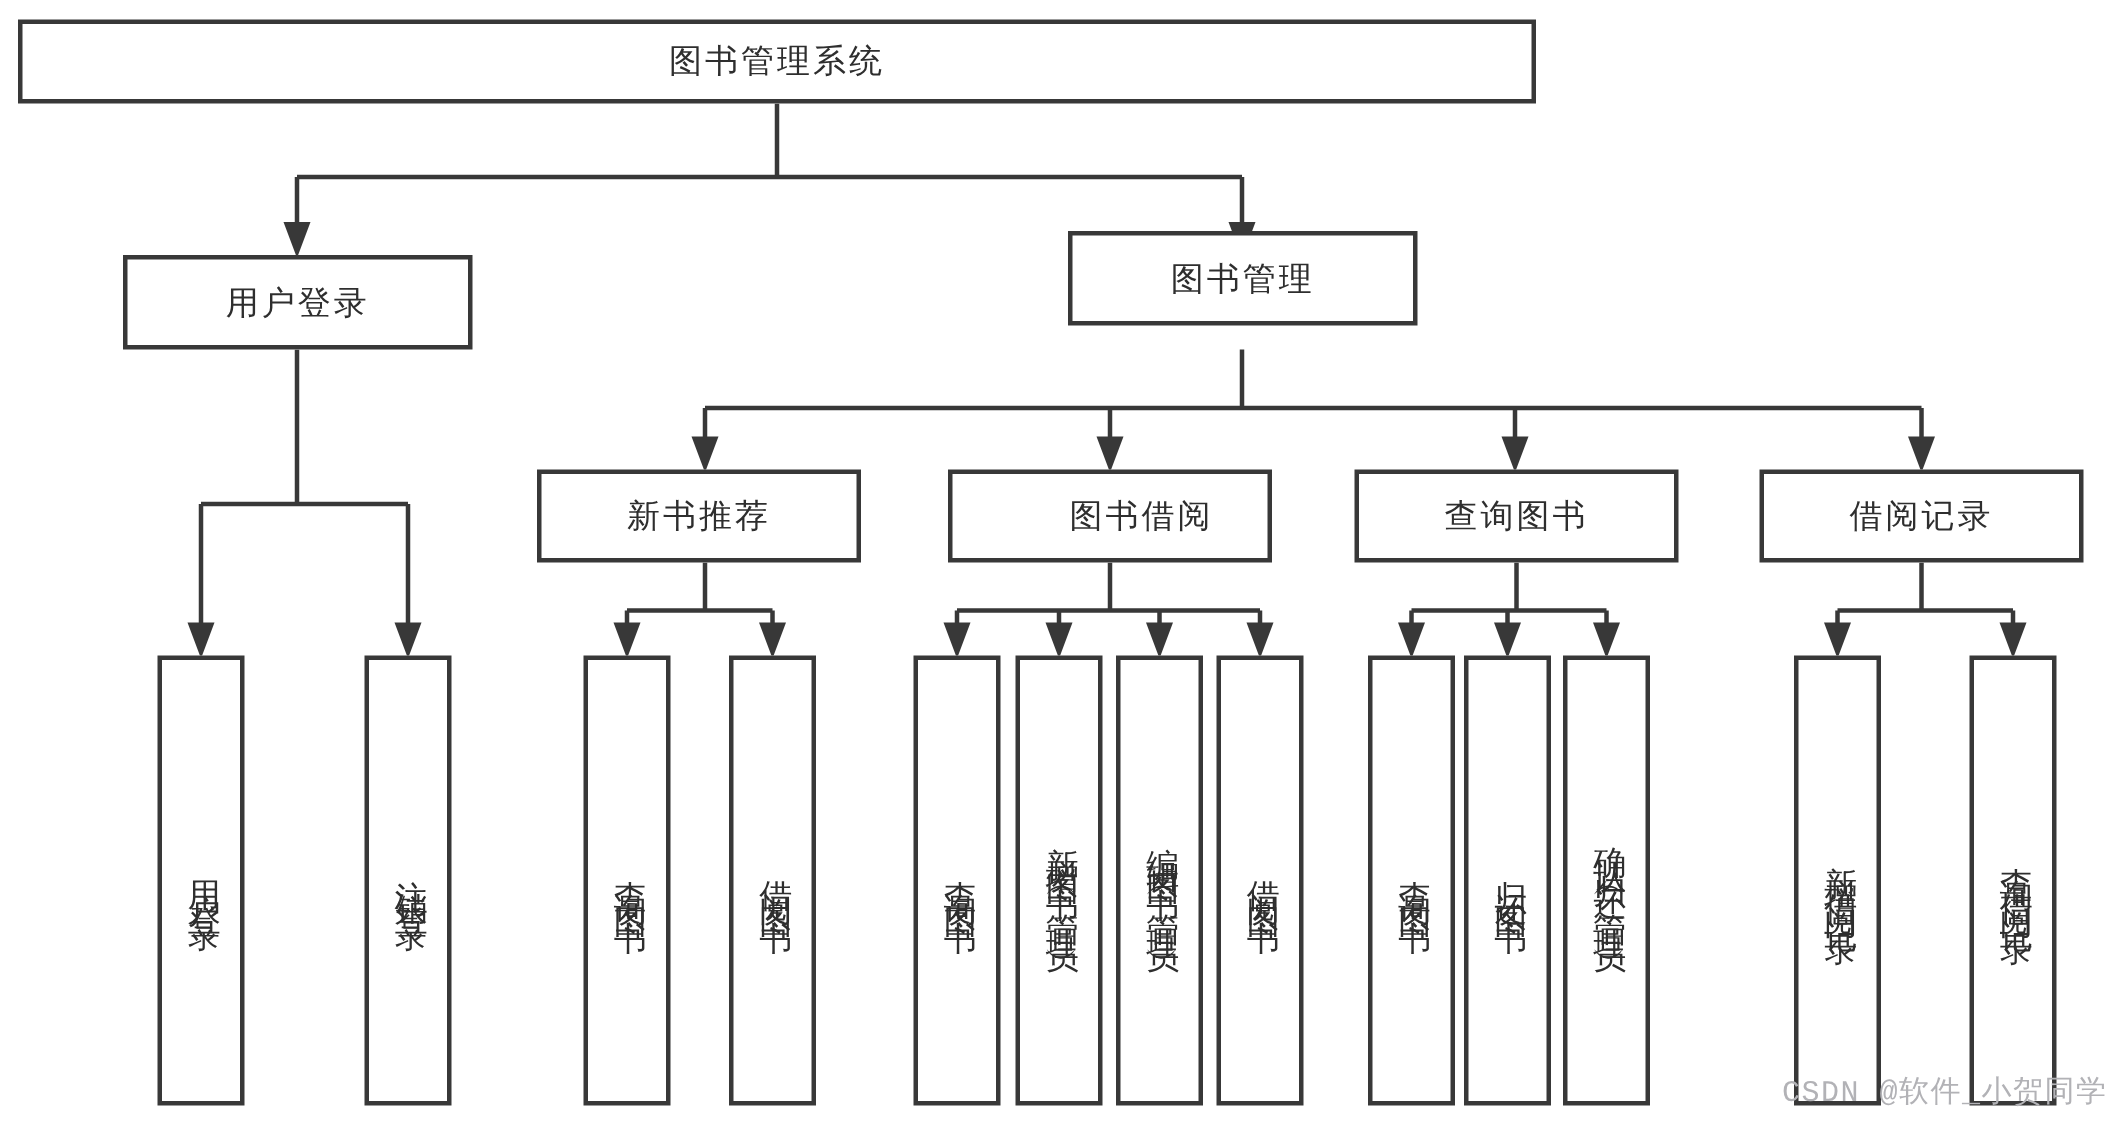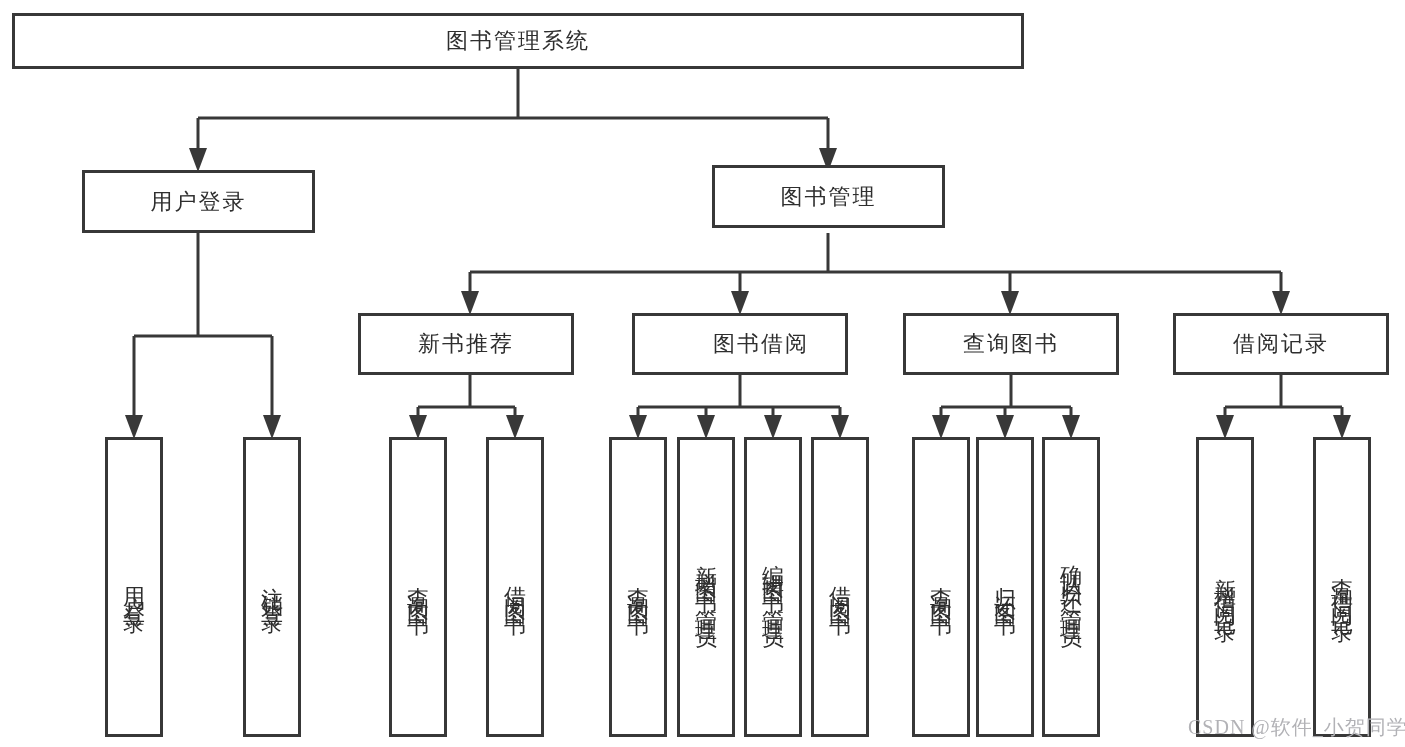--- a/index.html
+++ b/index.html
@@ -1,21 +1,21 @@
 <!DOCTYPE html>
 <html><head>
 <meta charset="utf-8">
 <style>
   html, body { margin: 0; padding: 0; background: #ffffff; }
   .canvas {
     position: relative;
     width: 1405px;
     height: 741px;
     background: #ffffff;
-    font-family: Liberation Serif, serif;
+    font-family: Liberation Mono, monospace;
     overflow: hidden;
     border-radius: 11px;
   }
   svg.edges { position: absolute; left: 0; top: 0; }
   .node {
     position: absolute;
     box-sizing: border-box;
     border: 3px solid #383838;
     background: #ffffff;
     display: flex;
@@ -31,21 +31,21 @@
     writing-mode: vertical-rl;
     text-orientation: mixed;
     letter-spacing: 9px;
     line-height: 1.1;
     font-size: 22px;
   }
   
   #n-root  { left: 12px;  top: 13px;  width: 1012px; height: 56px; }
   
   #n-l2-0  { left: 82px;  top: 170px; width: 233px;  height: 63px; }
-  #n-l2-1  { left: 712px; top: 165px; width: 233px;  height: 63px; }
+  #n-l2-1  { left: 712px; top: 154px; width: 233px;  height: 63px; }
   
   #n-l3-0  { left: 358px;  top: 313px; width: 216px; height: 62px; }
   #n-l3-1  { left: 632px;  top: 313px; width: 216px; height: 62px; padding-left: 42px; }
   #n-l3-2  { left: 903px;  top: 313px; width: 216px; height: 62px; }
   #n-l3-3  { left: 1173px; top: 313px; width: 216px; height: 62px; }
   
   #n-leaf-0  { left: 105px; }
   #n-leaf-1  { left: 243px; }
   #n-leaf-2  { left: 389px; }
   #n-leaf-3  { left: 486px; }

